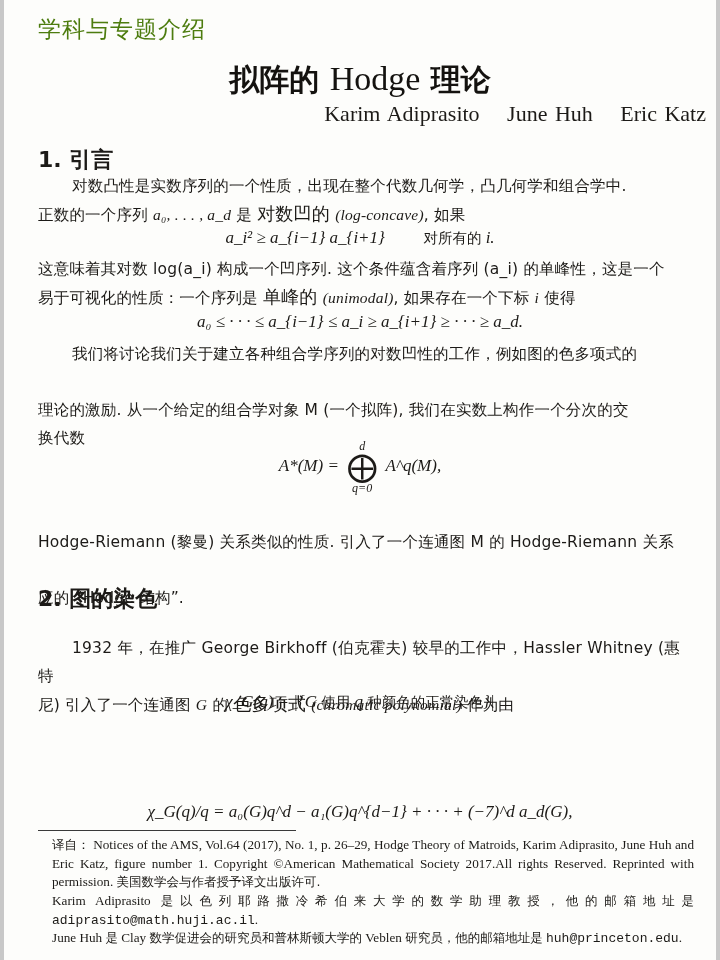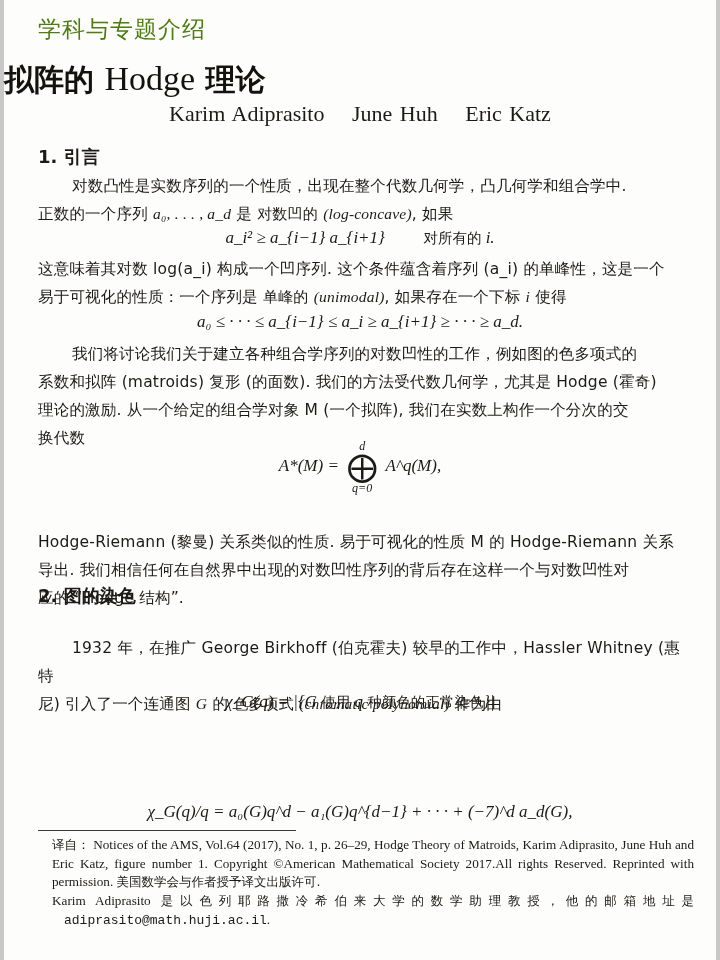--- a/index.html
+++ b/index.html
@@ -12,56 +12,56 @@
     .page {
       position: absolute; left: 4px; top: 0; width: 712px; height: 960px;
       background: #fdfdfb;
     }
     .abs { position: absolute; white-space: nowrap; }
     .header-cat {
       left: 34px; top: 14px; font-size: 23px; color: #4d7c0f; letter-spacing: 1px;
       font-family: "DejaVu Sans", sans-serif; font-weight: normal;
     }
     .title {
-      left: 0; width: 712px; top: 60px; font-size: 30px; font-weight: bold;
+      left: 0; width: 712px; top: 60px; text-align: center; font-size: 30px; font-weight: bold;
       font-family: "DejaVu Sans", sans-serif; color: #14120f;
     }
     .title .latin { font-family: "Liberation Serif", serif; font-weight: normal; font-size: 34px; }
     .authors {
-      left: 0; width: 712px; top: 101px; text-align: center; font-size: 22px;
+      left: 0; width: 712px; top: 101px; text-align: right; font-size: 22px;
       font-family: "Liberation Serif", serif; word-spacing: 2px;
     }
     .authors span { margin: 0 10px; }
     .sec {
-      left: 34px; font-size: 18px; font-weight: bold;
+      left: 34px; font-size: 22px; font-weight: bold;
       font-family: "DejaVu Sans", sans-serif;
     }
     .p {
       left: 34px; width: 642px; font-size: 15.5px; line-height: 28px;
       font-family: "DejaVu Sans", sans-serif; white-space: normal; text-align: justify;
       letter-spacing: 0.2px;
     }
     .p .ind { display: inline-block; width: 34px; }
     .p i, .eq i { font-family: "Liberation Serif", serif; font-style: italic; }
-    .p .kai { font-family: "DejaVu Serif", serif; font-size: 15px; }
+    .p .kai { font-family: "DejaVu Serif", serif; font-size: 18px; }
     .eq {
       left: 0; width: 712px; text-align: center;
       font-family: "Liberation Serif", serif; font-size: 17px;
     }
     .eq .cjk { font-family: "DejaVu Sans", sans-serif; font-size: 14.5px; }
     .oplus-wrap { display: inline-block; vertical-align: middle; text-align: center; line-height: 1; margin: 0 4px; }
     .oplus-wrap .lim { display: block; font-size: 12px; font-style: italic; }
     .oplus-wrap .big { display: block; font-size: 30px; line-height: 30px; }
     .rule { left: 34px; top: 830px; width: 258px; height: 1px; background: #3a3a3a; }
     .fn {
       left: 48px; width: 642px; font-size: 13.2px; line-height: 18.5px;
       font-family: "Liberation Serif", serif; white-space: normal; text-align: justify;
     }
     .fn .cjk { font-family: "DejaVu Sans", sans-serif; font-size: 12.5px; }
-    .fn .tt { font-family: "Liberation Mono", "DejaVu Sans Mono", monospace; font-size: 13px; margin-left: 12px; }
+    .fn .tt { font-family: "Liberation Mono", "DejaVu Sans Mono", monospace; font-size: 13px; }
   </style>
 </head>
 <body>
 
 <div class="page">
 
   <div class="abs header-cat">学科与专题介绍</div>
 
   <div class="abs title">
     <span>拟阵的</span>
@@ -101,39 +101,39 @@
     <i>i</i>
     <span>使得</span>
   </div>
 
   <div class="abs eq" style="top:312px">
     <i>a₀ ≤ · · · ≤ a_{i−1} ≤ a_i ≥ a_{i+1} ≥ · · · ≥ a_d.</i>
   </div>
 
   <div class="abs p" style="top:340px">
     <span class="ind"></span><span>我们将讨论我们关于建立各种组合学序列的对数凹性的工作，例如图的色多项式的</span><br>
-    <span>系数和拟阵 (matroids) 复形 (的面数). 我们的方法受代数几何学，尤其是 Hodge (霍奇)</span><br>
+    <br>
     <span>理论的激励. 从一个给定的组合学对象 M (一个拟阵), 我们在实数上构作一个分次的交</span><br>
     <span>换代数</span>
   </div>
 
   <div class="abs eq" style="top:440px">
     <i>A*(M) =</i>
     <span class="oplus-wrap">
       <span class="lim">d</span>
       <span class="big">⨁</span>
       <span class="lim">q=0</span>
     </span>
     <i>A^q(M),</i>
   </div>
 
   <div class="abs p" style="top:500px">
     <br>
-    <span>Hodge-Riemann (黎曼) 关系类似的性质. 易于可视化的性质 M 的 Hodge-Riemann 关系</span><br>
-    <span>导出. 我们相信任何在自然界中出现的对数凹性序列的背后存在这样一个与对数凹性对</span><br>
+    <span>Hodge-Riemann (黎曼) 关系类似的性质. 引入了一个连通图 M 的 Hodge-Riemann 关系</span><br>
+    <br>
     <span>应的 “Hodge 结构”.</span>
   </div>
 
   <div class="abs sec" style="top:584px">2. 图的染色</div>
 
   <div class="abs p" style="top:634px">
     <span class="ind"></span><span>1932 年，在推广 George Birkhoff (伯克霍夫) 较早的工作中，Hassler Whitney (惠特</span><br>
     <span>尼) 引入了一个连通图</span>
     <i>G</i>
     <span>的</span>
@@ -161,14 +161,23 @@
     <span>Notices of the AMS, Vol.64 (2017), No. 1, p. 26–29, Hodge Theory of Matroids, Karim Adiprasito, June Huh and Eric Katz, figure number 1. Copyright ©American Mathematical Society 2017.All rights Reserved. Reprinted with permission.</span>
     <span class="cjk">美国数学会与作者授予译文出版许可.</span>
   </div>
 
   <div class="abs fn" style="top:892px">
     <span>Karim Adiprasito</span>
     <span class="cjk">是以色列耶路撒冷希伯来大学的数学助理教授，他的邮箱地址是</span>
     <span class="tt">adiprasito@math.huji.ac.il</span>.
   </div>
 
+  <div class="abs fn" style="top:929px">
+    <span>June Huh</span>
+    <span class="cjk">是</span>
+    <span>Clay</span>
+    <span class="cjk">数学促进会的研究员和普林斯顿大学的</span>
+    <span>Veblen</span>
+    <span class="cjk">研究员，他的邮箱地址是</span>
+    <span class="tt">huh@princeton.edu</span>.
+  </div>
 
 </div>
 
 </body></html>

